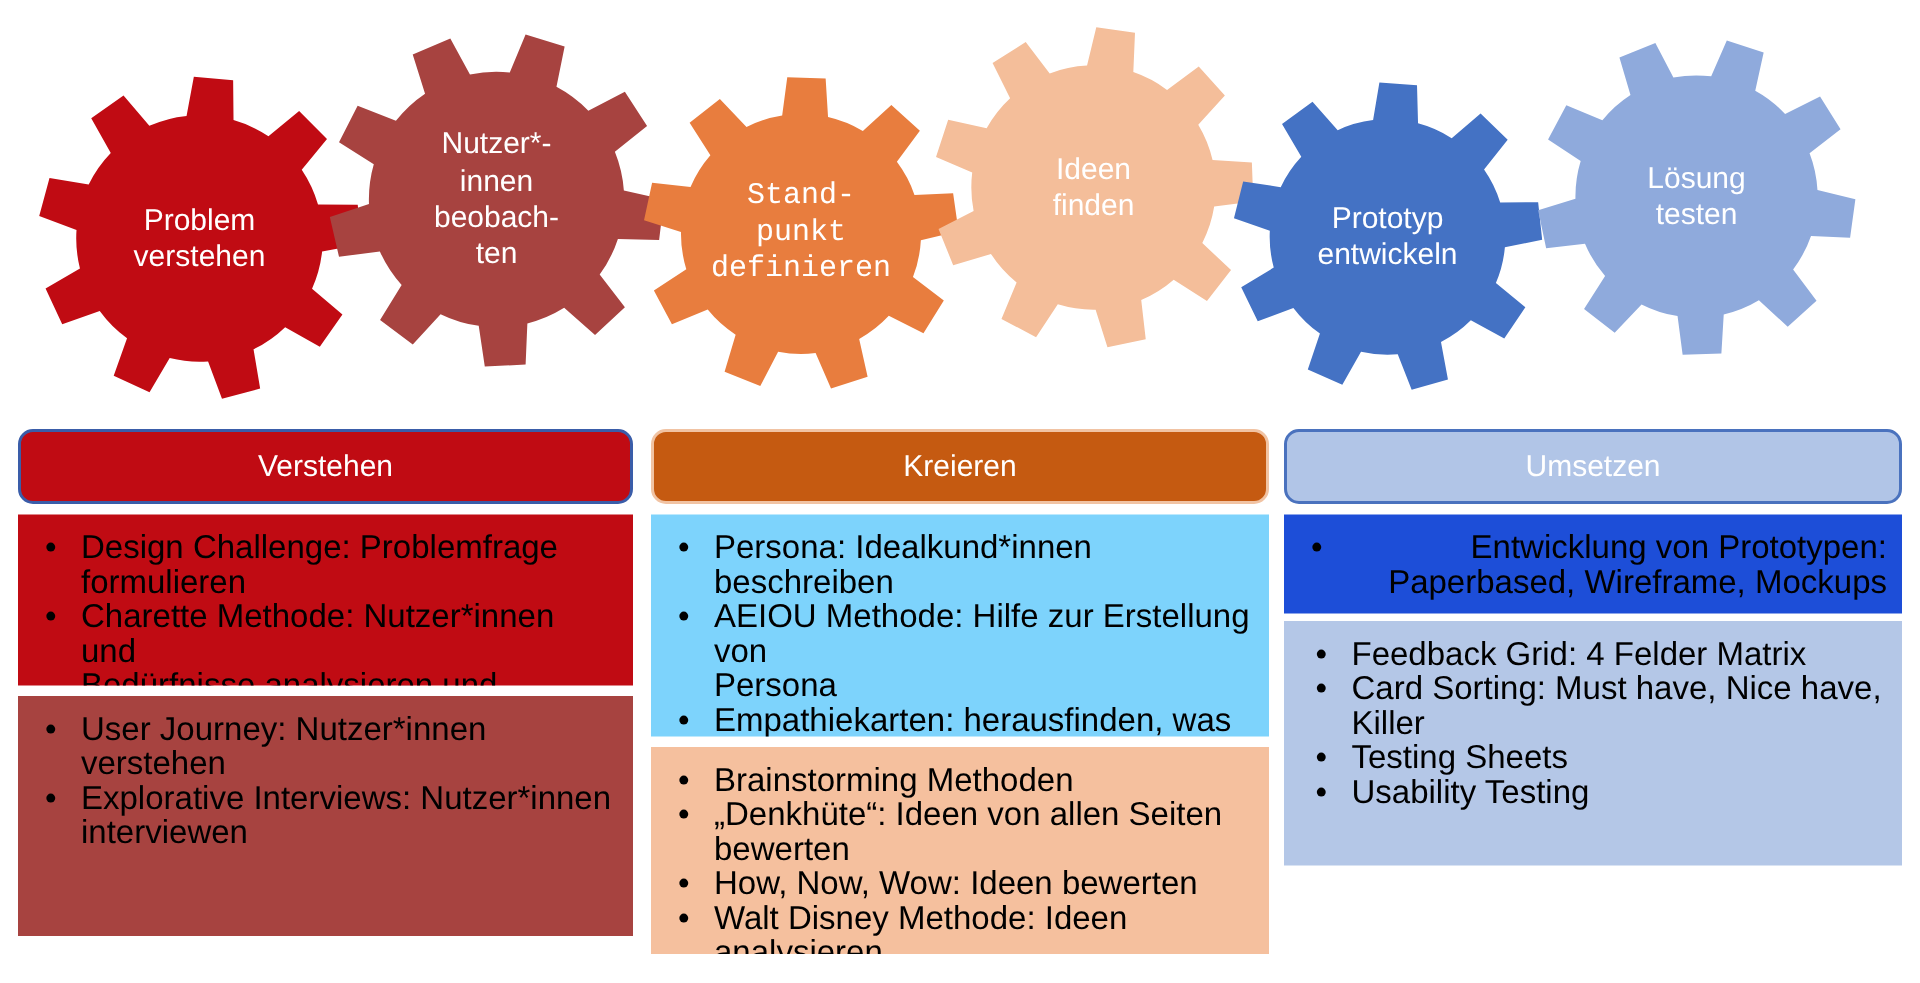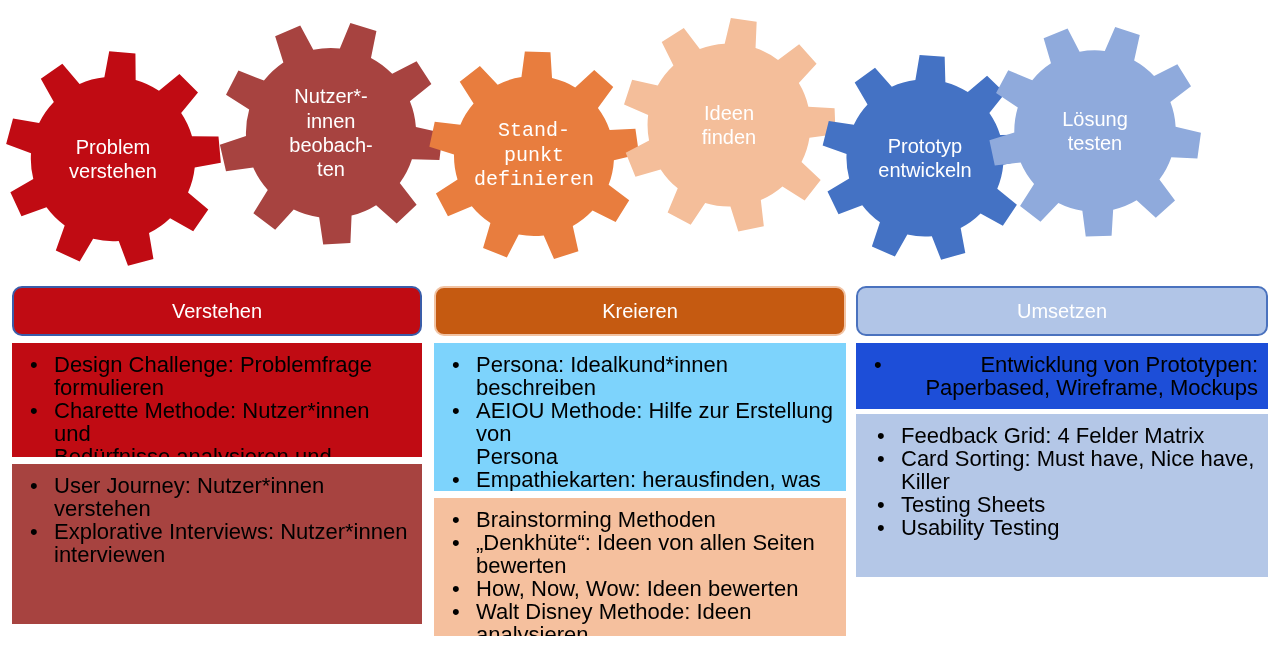--- a/index.html
+++ b/index.html
@@ -14,26 +14,26 @@
   
   .gear { position: absolute; }
   .gear svg { display: block; width: 100%; height: 100%; }
   .gear-label {
     position: absolute; inset: 0;
     display: flex; align-items: center; justify-content: center;
     text-align: center;
     color: #fff; font-size: 20px; line-height: 1.22;
     white-space: pre-line;
   }
-  .g1 { left: 0;  top: 46px; width: 226px; height: 226px; }
+  .g1 { left: 20px;  top: 46px; width: 226px; height: 226px; }
   .g2 { left: 214px; top: 16px; width: 234px; height: 234px; }
   .g3 { left: 424px; top: 46px; width: 220px; height: 220px; font-family: Liberation Mono, monospace; }
   .g4 { left: 617px; top: 13px; width: 224px; height: 224px; }
   .g5 { left: 817px; top: 50px; width: 216px; height: 216px; }
-  .g6 { left: 984px; top: 20px; width: 222px; height: 222px; }
+  .g6 { left: 1020px; top: 20px; width: 222px; height: 222px; }
 
   
   .col-header {
     position: absolute; top: 286px; height: 50px;
     border-radius: 10px;
     display: flex; align-items: center; justify-content: center;
     color: #fff; font-size: 20px;
   }
   .hdr1 { left: 12px;  width: 410px; border: 2px solid #3A5DA9; }
   .hdr2 { left: 434px; width: 412px; border: 2px solid #F1C3A3; }

